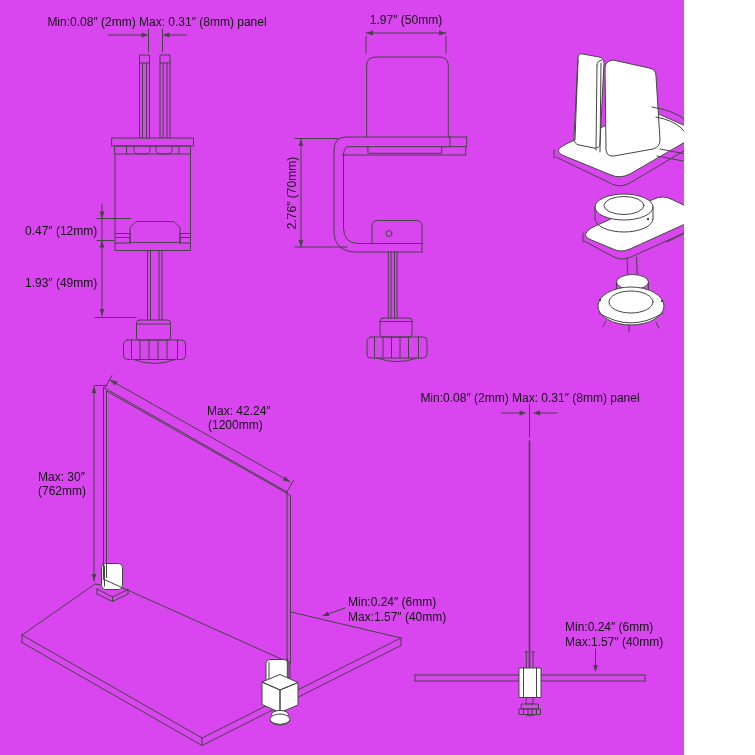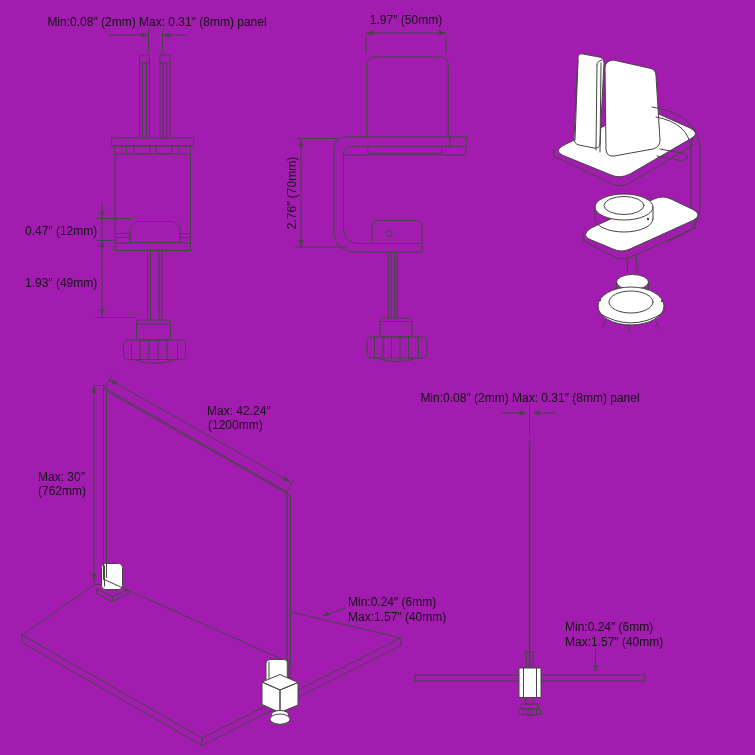--- a/index.html
+++ b/index.html
@@ -1,16 +1,16 @@
 <!DOCTYPE html>
 <html><head>
 <meta charset="utf-8">
 <style>
   html,body{margin:0;padding:0;background:#fff;}
-  .canvas{position:relative;width:755px;height:755px;background:#a21caf;overflow:hidden;}
+  .canvas{position:relative;width:684px;height:755px;background:#d946ef;overflow:hidden;}
   .ln{fill:none;stroke:#454545;stroke-width:1;stroke-linecap:round;stroke-linejoin:round;}
   .th{fill:none;stroke:#454545;stroke-width:1.6;stroke-linecap:round;}
   .wh{fill:#ffffff;stroke:#454545;stroke-width:1;stroke-linejoin:round;}
   .ar{fill:#454545;stroke:none;}
   .tx{font-family:"Liberation Sans","DejaVu Sans",sans-serif;font-size:12px;fill:#141414;}
   .tm{text-anchor:middle;}
 </style>
 </head>
 <body>
 

